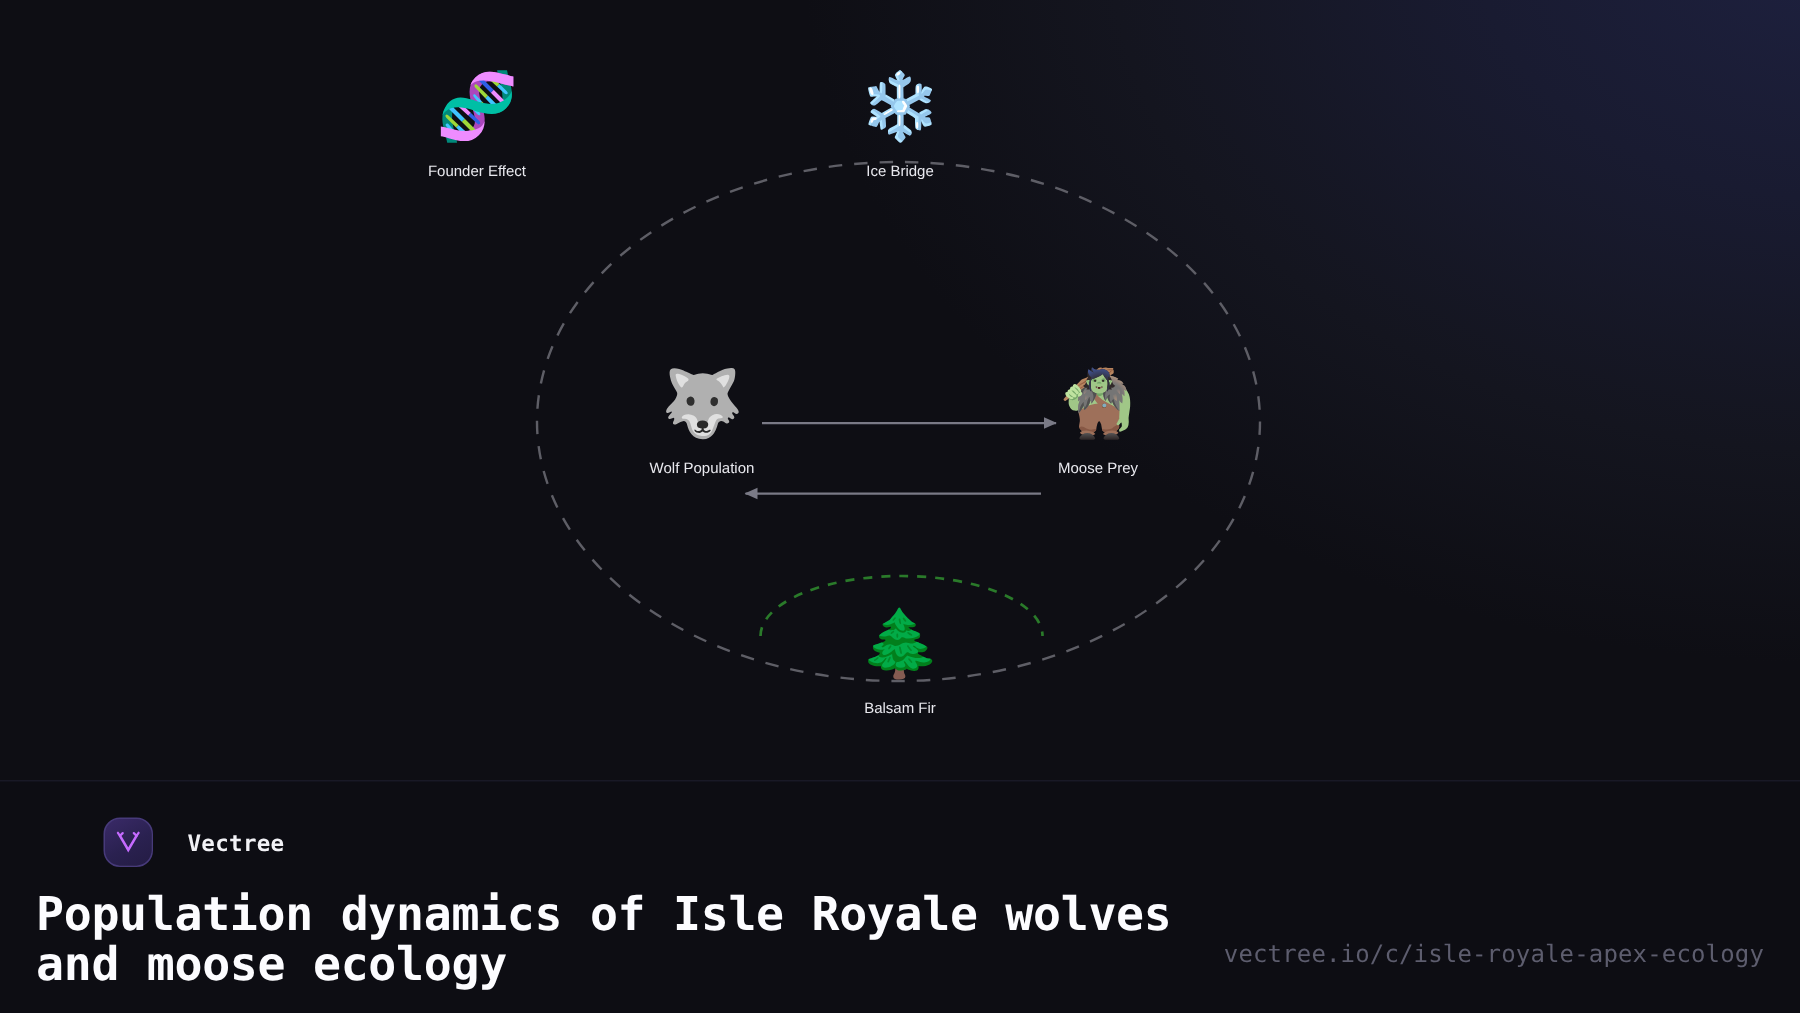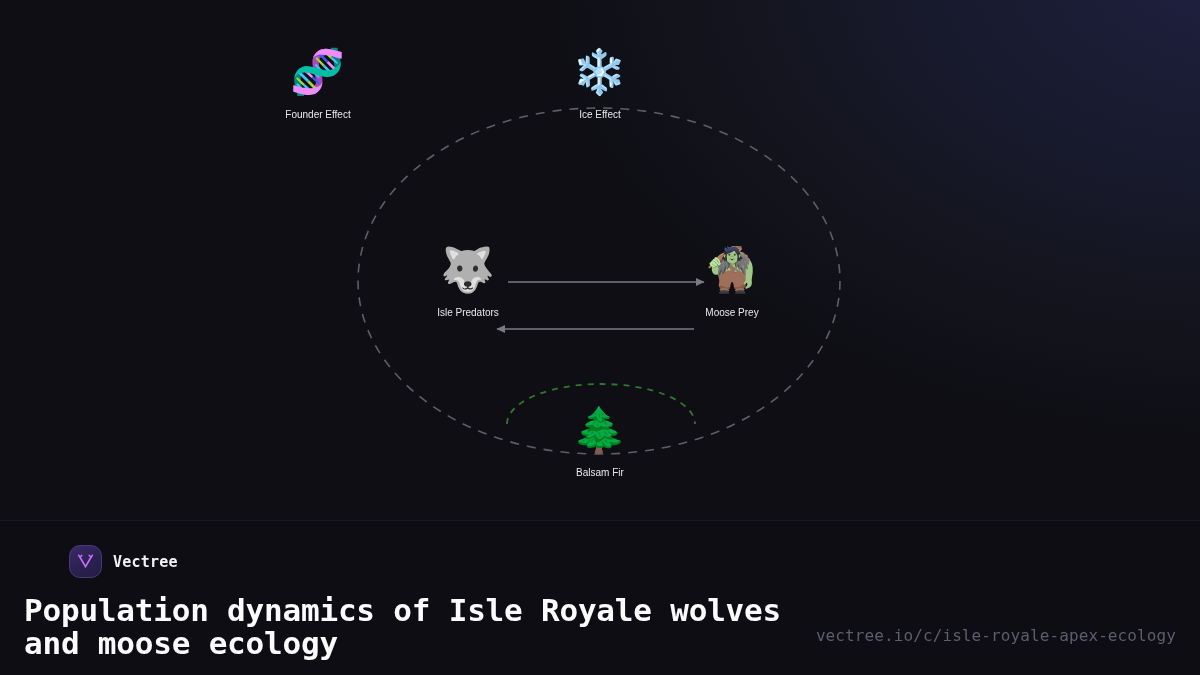--- a/index.html
+++ b/index.html
@@ -50,21 +50,21 @@
 
   
   #footer {
     position:absolute; left:0; top:520px;
     width:1200px; height:155px;
     background:#0d0d13;
     border-top:1px solid #191926;
   }
   #brand {
     position:absolute; left:24px; top:24px;
-    display:flex; align-items:center; gap:11px;padding-left:45px;
+    display:flex; align-items:center; gap:23px;padding-left:45px;
   }
   #brand-mark {
     width:33px; height:33px; border-radius:11px;
     background:linear-gradient(150deg,#3a2a68 0%,#2a2150 55%,#241c44 100%);
     border:1px solid #473a7a;
     display:flex; align-items:center; justify-content:center;
   }
   #brand-name {
     font-family:"DejaVu Sans Mono", monospace;
     font-weight:bold;
@@ -116,26 +116,26 @@
       <line x1="694" y1="329" x2="497" y2="329" stroke="#7a7a86" stroke-width="1.5" marker-end="url(#arrow-l)"></line>
     </svg>
 
     <div class="node" style="left:318px; top:46px;">
       <span class="glyph">🧬</span>
       <span class="nlabel">Founder Effect</span>
     </div>
 
     <div class="node" style="left:600px; top:46px;">
       <span class="glyph">❄️</span>
-      <span class="nlabel">Ice Effect</span>
+      <span class="nlabel">Ice Bridge</span>
     </div>
 
     <div class="node" style="left:468px; top:244px;">
       <span class="glyph">🐺</span>
-      <span class="nlabel">Isle Predators</span>
+      <span class="nlabel">Wolf Population</span>
     </div>
 
     <div class="node" style="left:732px; top:244px;">
       <span class="glyph">🧌</span>
       <span class="nlabel">Moose Prey</span>
     </div>
 
     <div class="node" style="left:600px; top:404px;">
       <span class="glyph">🌲</span>
       <span class="nlabel">Balsam Fir</span>

